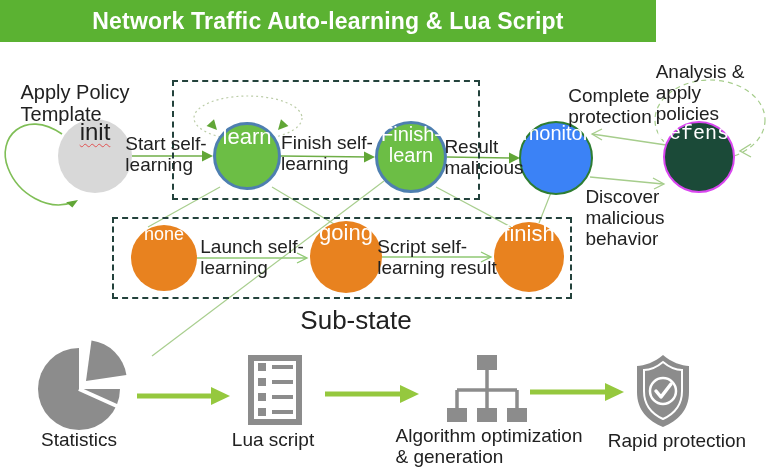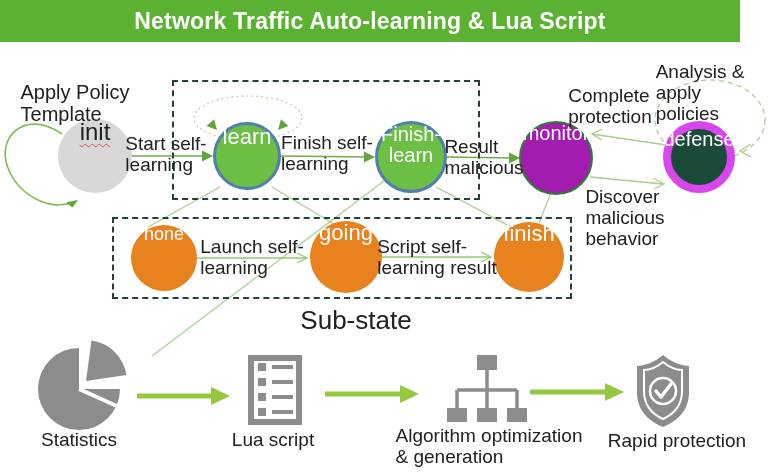--- a/index.html
+++ b/index.html
@@ -1,32 +1,32 @@
 <!DOCTYPE html>
 <html><head>
 <meta charset="utf-8">
 <style>
   html,body{margin:0;padding:0;background:#fff;}
   .stage{position:relative;width:768px;height:475px;background:#fff;overflow:hidden;
          font-family:"Liberation Sans","DejaVu Sans",sans-serif;color:#212121;}
-  .titlebar{position:absolute;left:0;top:0;width:740px;height:42px;background:#5BB232;
+  .titlebar{position:absolute;left:0;top:0;width:656px;height:42px;background:#5BB232;
             display:flex;align-items:center;justify-content:center;}
   .titlebar .t{color:#fff;font-size:23px;font-weight:700;letter-spacing:.2px;}
   svg.layer{position:absolute;left:0;top:0;z-index:1;}
   .dashbox{position:absolute;border:2px dashed #23423C;z-index:2;}
   .box-main{left:172px;top:80px;width:304px;height:116px;}
   .box-sub{left:112px;top:217px;width:456px;height:78px;}
   .circle{position:absolute;border-radius:50%;display:flex;flex-direction:column;align-items:center;
           text-align:center;color:#fff;box-sizing:border-box;z-index:3;line-height:1.05;}
   .c-init{left:58px;top:119px;width:74px;height:74px;background:#D8D8D8;color:#1f1f1f;font-size:24px;}
   .c-init .wavy{text-decoration:underline;text-decoration-style:wavy;text-decoration-color:#E05252;text-decoration-thickness:1px;text-underline-offset:3px;}
   .c-learn{left:213px;top:122px;width:68px;height:68px;background:#6CBE45;border:3px solid #4E7FB0;font-size:22px;}
   .c-flearn{left:375px;top:121px;width:72px;height:72px;background:#6CBE45;border:3px solid #4E7FB0;font-size:20px;}
-  .c-monitor{left:519px;top:121px;width:74px;height:74px;background:#a21caf;border:2px solid #2E7D32;font-size:20px;}
-  .c-defense{left:663px;top:121px;width:72px;height:72px;background:#1B4A38;border:8px solid #d946ef;font-size:20px;}
+  .c-monitor{left:519px;top:121px;width:74px;height:74px;background:#3b82f6;border:2px solid #2E7D32;font-size:20px;}
+  .c-defense{left:663px;top:121px;width:72px;height:72px;background:#1B4A38;border:2px solid #d946ef;font-size:20px;font-family:Liberation Mono, monospace;}
   .c-none{left:131px;top:225px;width:66px;height:66px;background:#E8821F;font-size:18px;}
   .c-going{left:310px;top:221px;width:72px;height:72px;background:#E8821F;font-size:22px;}
   .c-finish{left:494px;top:222px;width:70px;height:70px;background:#E8821F;font-size:22px;}
   .lbl{position:absolute;transform:translateX(-50%);font-size:19px;line-height:21px;
        color:#212121;white-space:nowrap;z-index:4;}
   .lbl.big{font-size:26px;line-height:28px;margin-left:16px;}
   .lbl.med{font-size:20px;line-height:22px;}
 </style>
 </head>
 <body>

